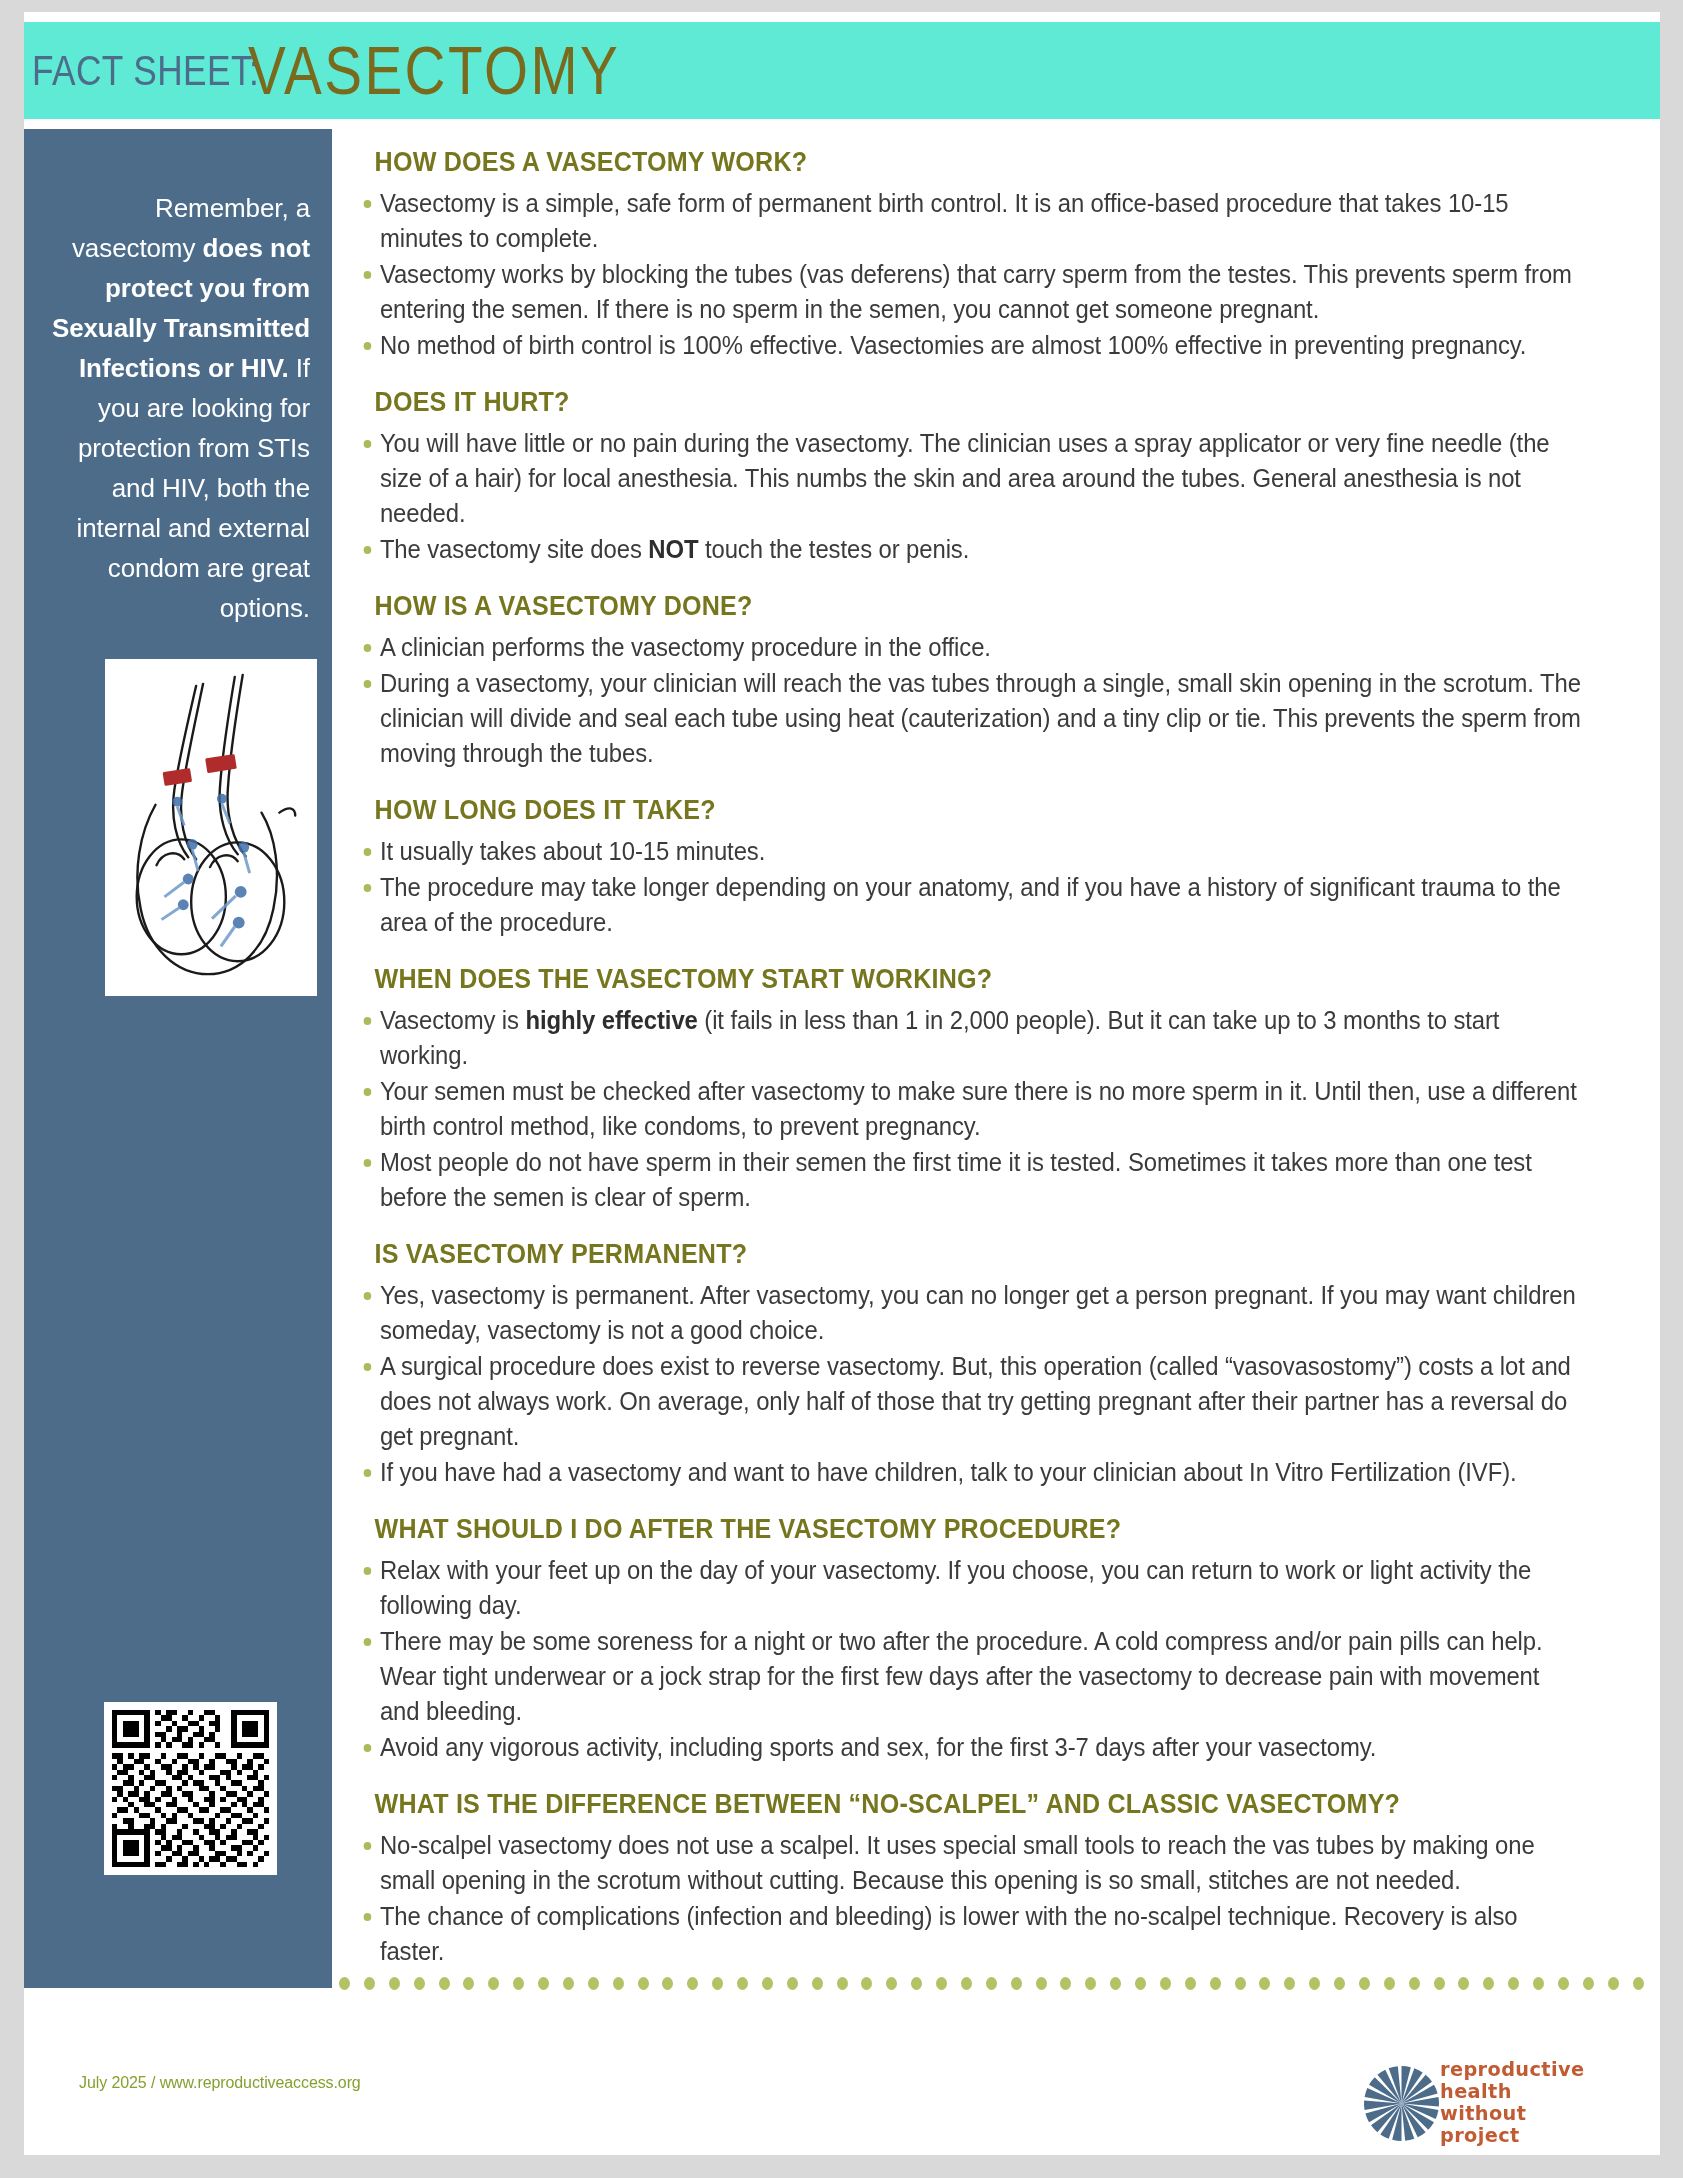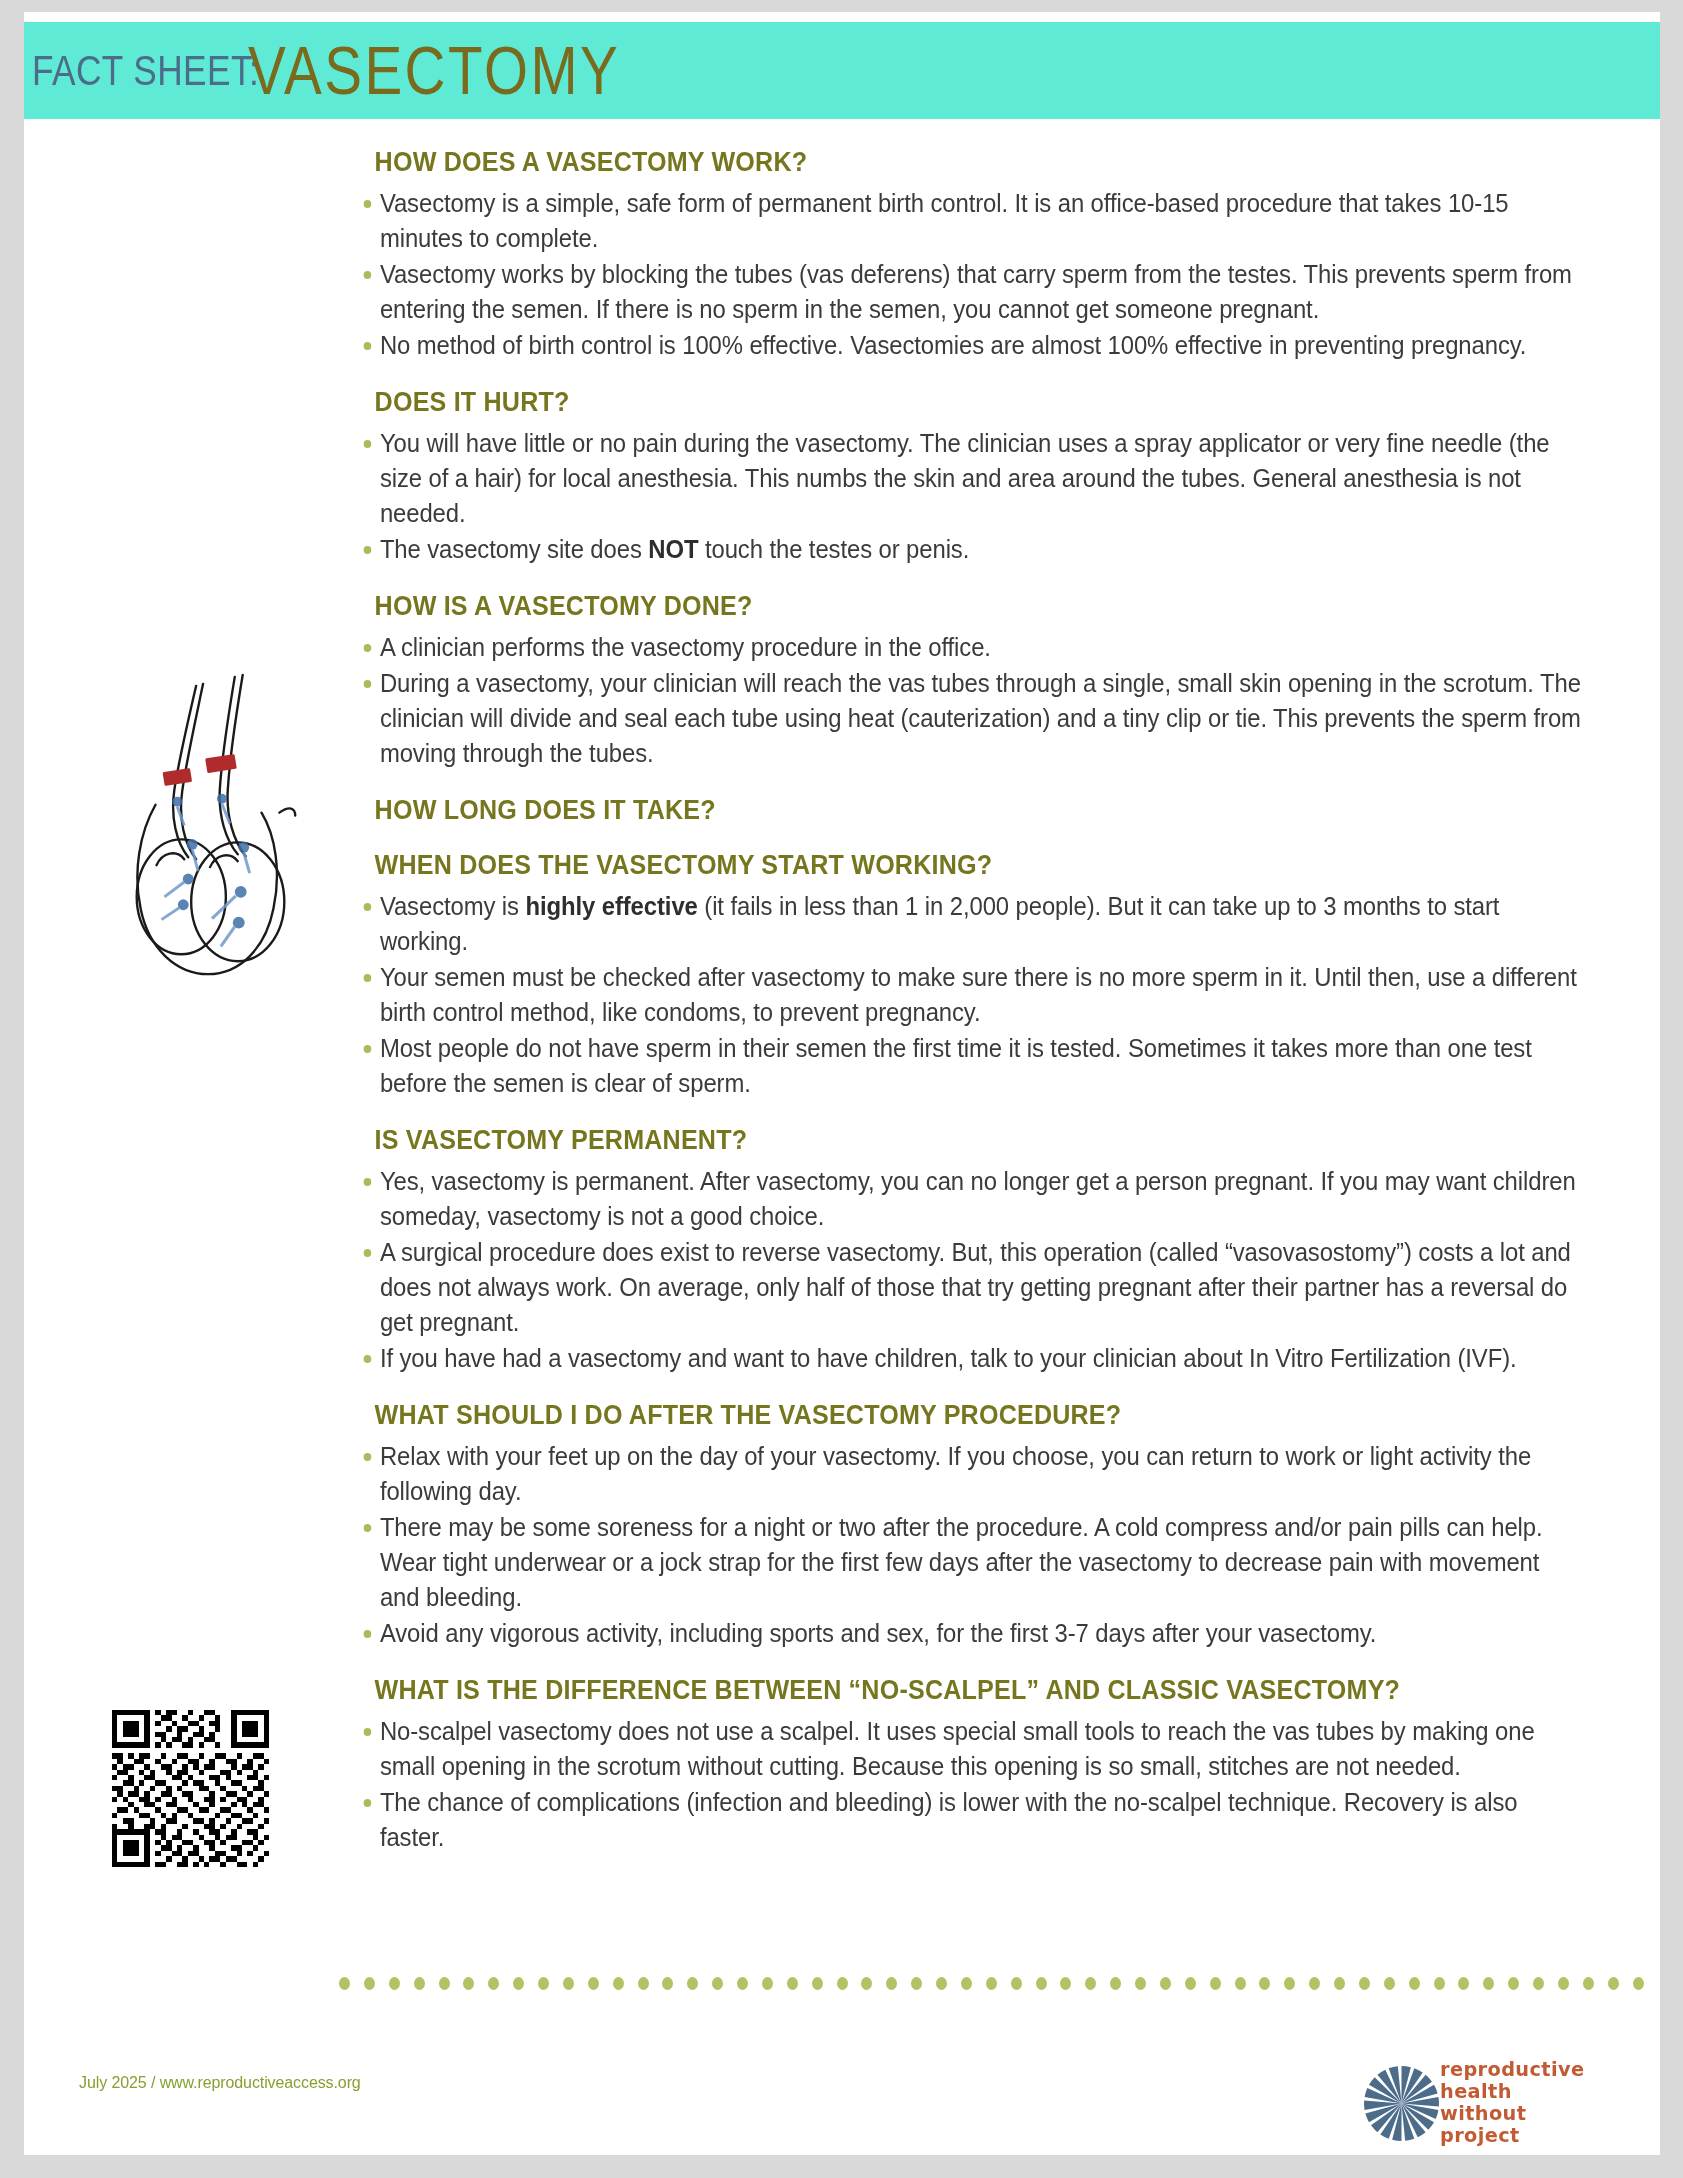--- a/index.html
+++ b/index.html
@@ -198,20 +198,23 @@
 </head>
 <body>
 
 <div class="page">
 
   <div class="header-band">
     <span class="hdr-fact">FACT SHEET:</span>
     <span class="hdr-title">VASECTOMY</span>
   </div>
 
+  <aside class="sidebar">
+    <div class="sidebar-note">Remember, a vasectomy <b>does not protect you from Sexually Transmitted Infections or HIV.</b> If you are looking for protection from STIs and HIV, both the internal and external condom are great options.</div>
+  </aside>
 
   <div class="illus">
     <svg width="212" height="337" viewBox="0 0 214 340">
       <g fill="none" stroke="#1a1a1a" stroke-width="2.4" stroke-linecap="round">
         <path d="M92 27 C82 70, 74 105, 70 132 C66 160, 72 185, 84 200"></path>
         <path d="M99 25 C90 68, 82 104, 78 133 C74 161, 80 187, 92 202"></path>
         <path d="M131 18 C124 60, 118 100, 116 130 C114 158, 122 183, 134 197"></path>
         <path d="M139 16 C132 58, 126 99, 124 131 C122 159, 130 184, 142 199"></path>
         <path d="M51 147 C35 175, 28 215, 36 252 C44 292, 72 318, 104 318 C136 318, 162 292, 170 252 C178 215, 172 178, 158 155"></path>
         <path d="M176 155 C186 148, 192 150, 192 158"></path>
@@ -501,20 +504,24 @@
         </section>
         <section class="sec">
           <h2 class="sec-head">HOW IS A VASECTOMY DONE?</h2>
           <ul class="bullets">
             <li>A clinician performs the vasectomy procedure in the office.</li>
             <li> During a vasectomy, your clinician will reach the vas tubes through a single, small skin opening in the scrotum. The clinician will divide and seal each tube using heat (cauterization) and a tiny clip or tie. This prevents the sperm from moving through the tubes.</li>
           </ul>
         </section>
         <section class="sec">
           <h2 class="sec-head">HOW LONG DOES IT TAKE?</h2>
+          <ul class="bullets">
+            <li>It usually takes about 10-15 minutes.</li>
+            <li>The procedure may take longer depending on your anatomy, and if you have a history of significant trauma to the area of the procedure.</li>
+          </ul>
         </section>
         <section class="sec">
           <h2 class="sec-head">WHEN DOES THE VASECTOMY START WORKING?</h2>
           <ul class="bullets">
             <li>Vasectomy is <b>highly effective</b> (it fails in less than 1 in 2,000 people). But it can take up to 3 months to start working.</li>
             <li>Your semen must be checked after vasectomy to make sure there is no more sperm in it. Until then, use a different birth control method, like condoms, to prevent pregnancy.</li>
             <li>Most people do not have sperm in their semen the first time it is tested. Sometimes it takes more than one test before the semen is clear of sperm.</li>
           </ul>
         </section>
         <section class="sec">

